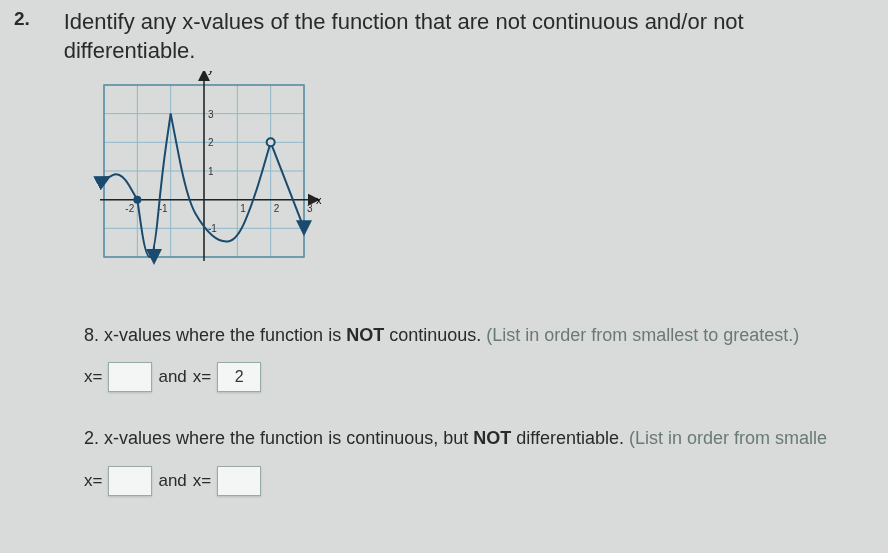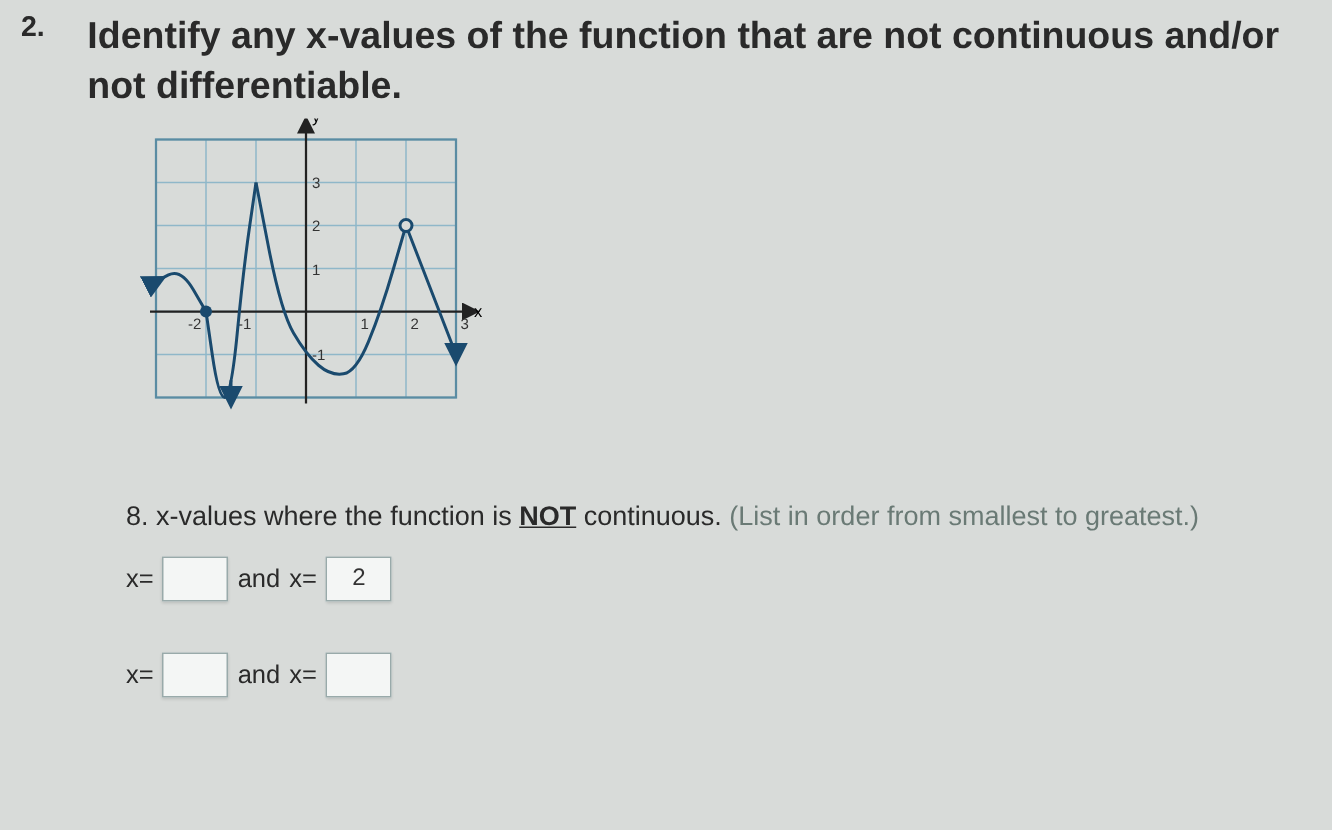--- a/index.html
+++ b/index.html
@@ -17,37 +17,37 @@
       display: flex;
       align-items: flex-start;
       gap: 20px;
     }
     .qnum {
       font-size: 19px;
       font-weight: bold;
       width: 30px;
     }
     .qtext {
-      font-size: 25px;
-      font-weight: bold;
+      font-size: 22px;
+      font-weight: normal;
       line-height: 1.3;
     }
     .graph-wrap {
       margin-left: 70px;
       margin-top: 6px;
     }
     .sub-block {
       margin-left: 70px;
       margin-top: 48px;
     }
     .sub-line {
       font-size: 18px;
       line-height: 1.4;
     }
-    .sub-line .bold { font-weight: bold; text-decoration: underline; }
+    .sub-line .bold { font-weight: bold; }
     .hint { color: #6a7a75; }
     .answer-row {
       display: flex;
       align-items: center;
       gap: 6px;
       margin-top: 14px;
       font-size: 17px;
     }
     .abox {
       border: 1.5px solid #9aa;
@@ -139,20 +139,23 @@
   <div class="answer-row">
     <span>x=</span>
     <span class="abox"></span>
     <span> and </span>
     <span>x=</span>
     <span class="abox">2</span>
   </div>
 </div>
 
 <div class="sub-block2">
+  <div class="sub-line">
+    <span>2. x-values where the function is continuous, but </span><span class="bold">NOT</span><span> differentiable. </span><span class="hint">(List in order from smalle</span>
+  </div>
   <div class="answer-row">
     <span>x=</span>
     <span class="abox"></span>
     <span> and </span>
     <span>x=</span>
     <span class="abox"></span>
   </div>
 </div>
 
 </body></html>

